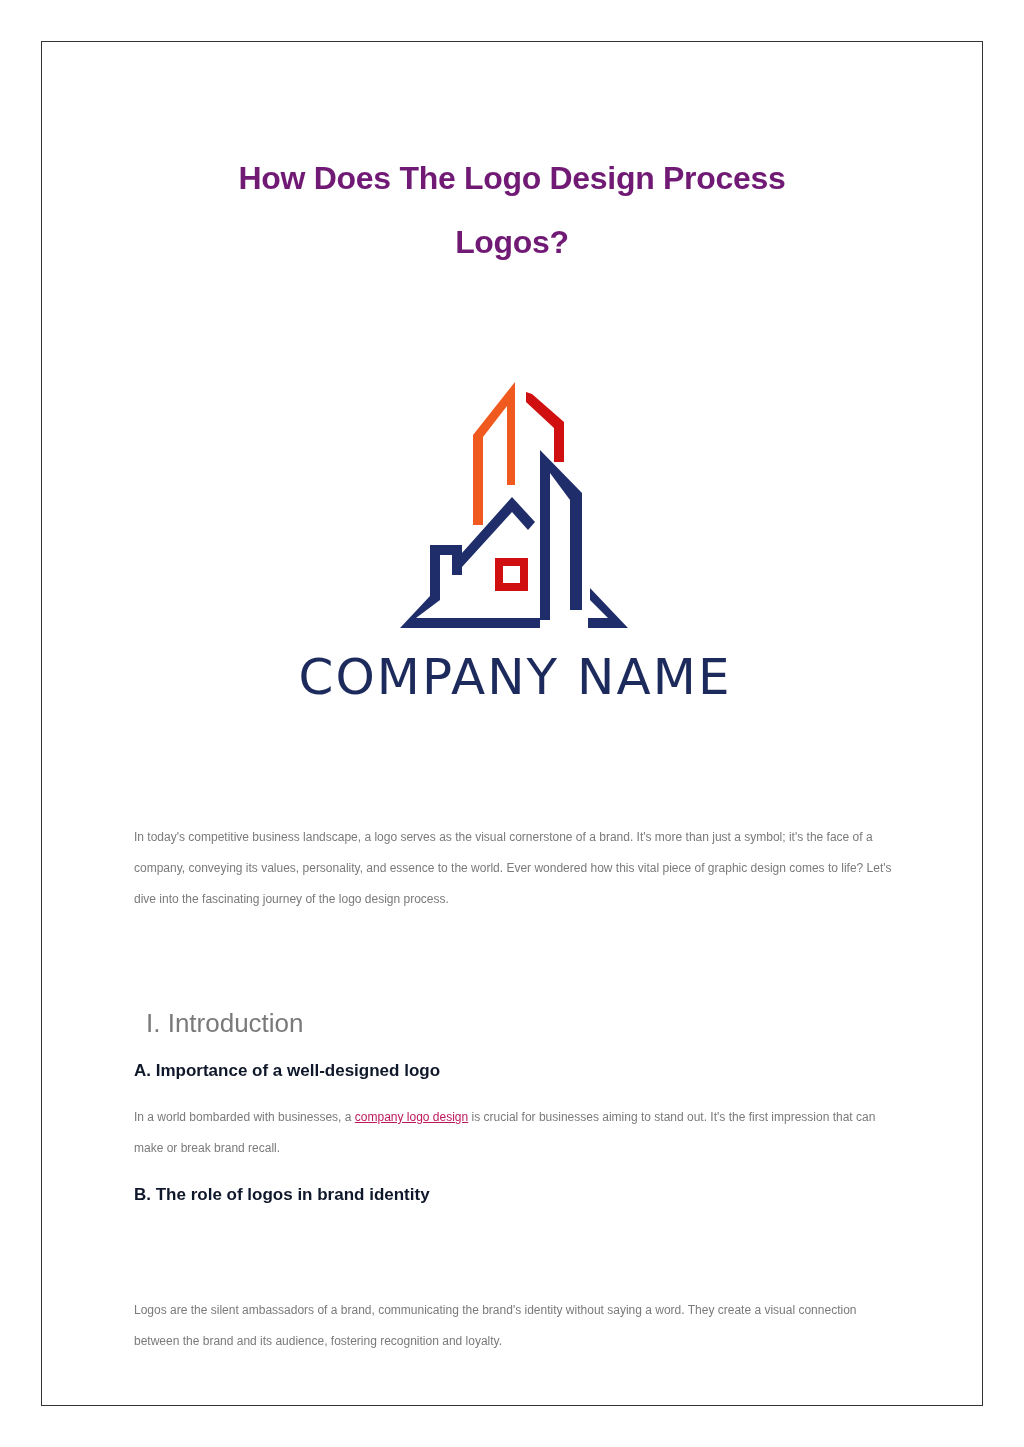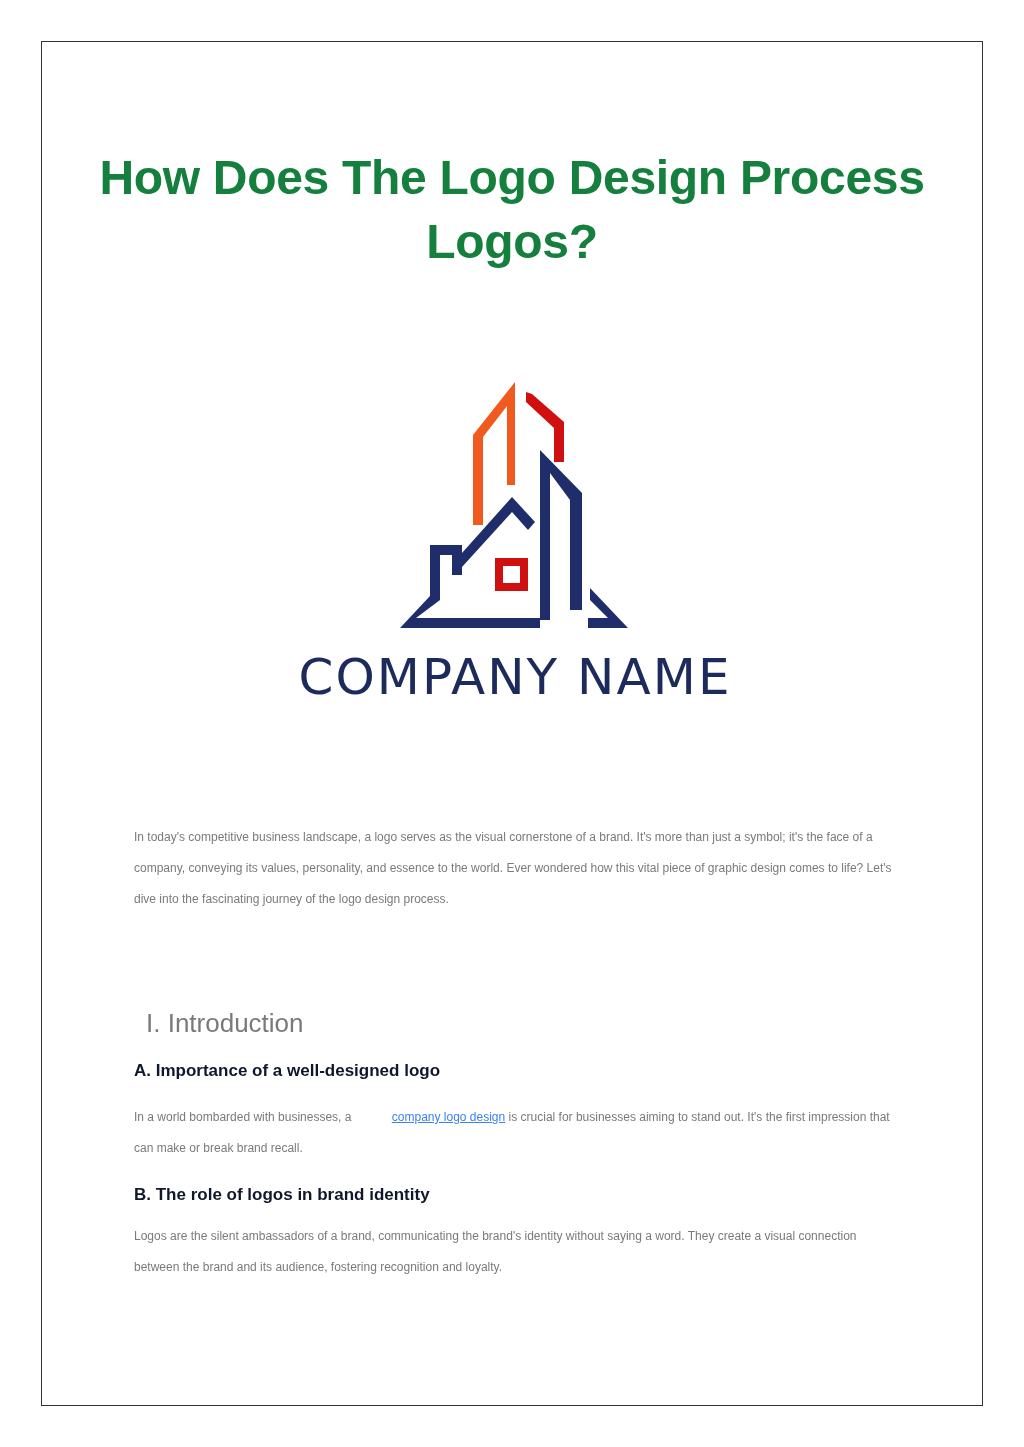--- a/index.html
+++ b/index.html
@@ -24,23 +24,23 @@
       box-sizing: content-box;
     }
     .title {
       position: absolute;
       left: 0;
       top: 146px;
       width: 1024px;
       text-align: center;
       font-family: "Liberation Sans", sans-serif;
       font-weight: bold;
-      font-size: 48px;
+      font-size: 32px;
       line-height: 64px;
-      color: #15803d;
+      color: #701a75;
       margin: 0;
       letter-spacing: -0.3px;
     }
     .logo-wrap {
       position: absolute;
       left: 250px;
       top: 370px;
       width: 530px;
       height: 350px;
     }
@@ -93,26 +93,25 @@
       font-family: "Liberation Sans", sans-serif;
       font-weight: bold;
       font-size: 17px;
       line-height: 24px;
       color: #0f172a;
       margin: 0;
     }
     .sub-a { top: 1059px; }
     .para-a { top: 1102px; }
     .sub-b { top: 1183px; }
-    .para-b { top: 1221px; }
+    .para-b { top: 1295px; }
     .link {
-      color: #3b82f6;
+      color: #be185d;
       text-decoration: underline;
       cursor: pointer;
-      margin-left: 37px;
     }
   </style>
 </head>
 <body>
 
 <div class="page-frame"></div>
 
 <h1 class="title">
   <span>How Does The Logo Design Process</span><br>
   <span>Logos?</span>

